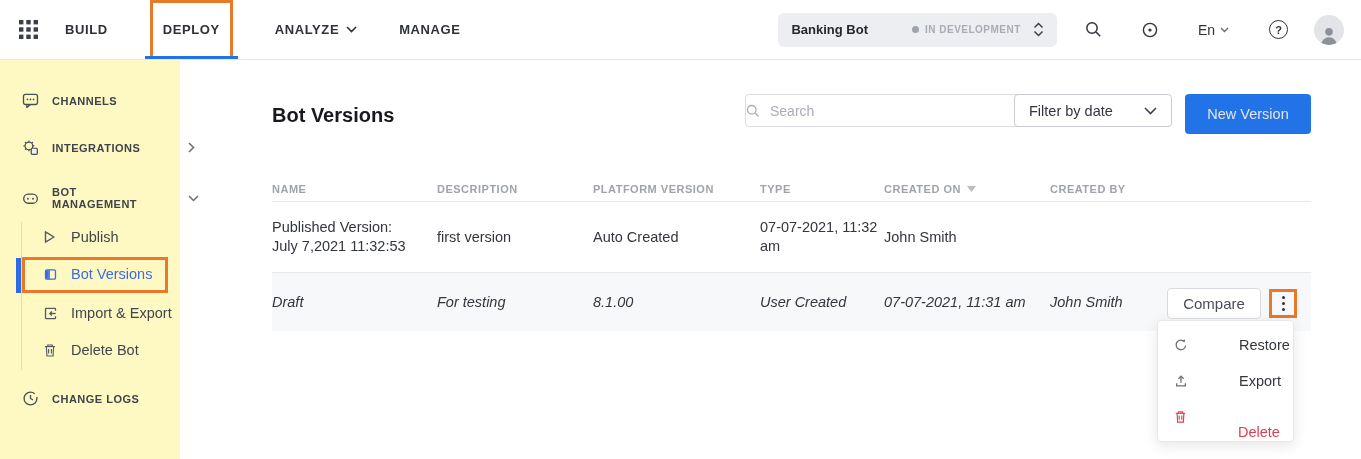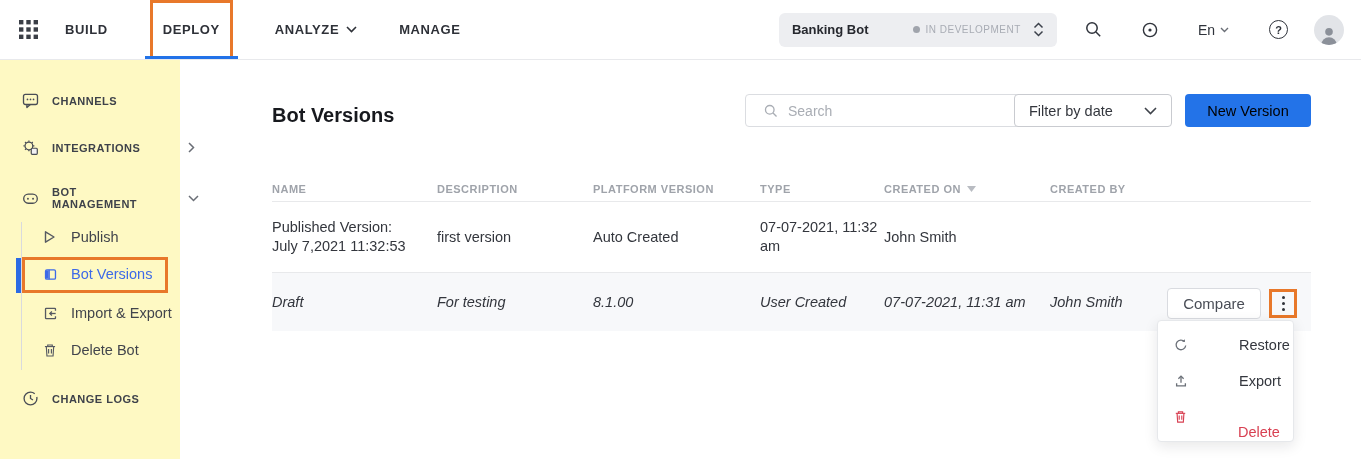--- a/index.html
+++ b/index.html
@@ -17,21 +17,21 @@
             font-size:13px;font-weight:700;letter-spacing:.6px;color:#2e3138;cursor:pointer;}
   .nav-item + .nav-item{margin-left:42px;}
   .nav-item .chev{margin-left:7px;}
   .nav-item.active .underline{position:absolute;left:-5px;right:-5px;bottom:0;height:3px;background:#2272e8;}
   .annot{border:3px solid #e8782a;}
   .nav-item.active .annot{padding:19px 10px;}
   .topbar-right{display:flex;align-items:center;height:100%;padding-right:17px;}
   .bot-pill{display:flex;align-items:center;background:#edeef1;border-radius:6px;height:34px;
             padding:0 13px;margin-right:28px;cursor:pointer;}
   .bot-pill .bot-name{font-size:13px;font-weight:700;color:#26282e;margin-right:44px;}
-  .bot-pill .bot-status{display:flex;align-items:center;font-size:10px;font-weight:400;
+  .bot-pill .bot-status{display:flex;align-items:center;font-size:10px;font-weight:700;
                         letter-spacing:.5px;color:#a8acb4;margin-right:12px;}
   .bot-pill .status-dot{width:7px;height:7px;border-radius:50%;background:#a0a4ac;margin-right:6px;}
   .icon-btn{display:flex;align-items:center;justify-content:center;cursor:pointer;color:#2f333b;}
   .tb-gap{width:40px;}
   .lang{display:flex;align-items:center;font-size:14px;color:#2f333b;cursor:pointer;}
   .lang .chev{margin-left:5px;}
   .help-circle{width:17px;height:17px;border:1.4px solid #2f333b;border-radius:50%;
                display:flex;align-items:center;justify-content:center;font-size:11px;font-weight:700;}
   .avatar{width:30px;height:30px;border-radius:50%;background:#e2e4e8;display:flex;
           align-items:flex-end;justify-content:center;overflow:hidden;cursor:pointer;}
@@ -49,29 +49,29 @@
   .sub-item.active .s-icon{color:#3d6ae8;}
   .side-vline{position:absolute;left:21px;top:163px;width:1px;height:148px;background:#d9dade;}
   .active-bar{position:absolute;left:16px;top:199px;width:5px;height:35px;background:#2b6be4;}
   .side-annot{position:absolute;left:22px;top:198px;width:146px;height:36px;border:3px solid #e8782a;
               box-sizing:border-box;pointer-events:none;}
 
   
   .main{position:absolute;top:59px;left:220px;right:0;bottom:0;background:#fff;}
   .page-title{position:absolute;left:52px;top:32px;font-size:20px;font-weight:700;color:#17191e;}
   .search-box{position:absolute;left:525px;top:35px;width:280px;height:33px;box-sizing:border-box;
-              border:1px solid #dbdde1;border-radius:4px;display:flex;align-items:center;padding:0 18px;background:#fff;}
+              border:1px solid #dbdde1;border-radius:4px;display:flex;align-items:center;padding:0 0;background:#fff;}
   .search-box input{border:none;outline:none;flex:1;font-size:14px;color:#33363d;margin-left:8px;
                     font-family:"Liberation Sans",sans-serif;background:transparent;}
   .search-box input::placeholder{color:#a9adb4;}
   .filter-btn{position:absolute;left:794px;top:35px;width:158px;height:33px;box-sizing:border-box;
               border:1px solid #c9cbd0;border-radius:4px;display:flex;align-items:center;
               justify-content:space-between;padding:0 14px;font-size:14.5px;color:#33363d;background:#fff;cursor:pointer;}
-  .primary-btn{position:absolute;left:965px;top:35px;width:126px;height:33px;border:none;border-radius:4px;
-               background:#2373e8;color:#000000;font-size:14.5px;font-family:"Liberation Sans",sans-serif;
+  .primary-btn{position:absolute;left:965px;top:35px;width:126px;height:40px;border:none;border-radius:4px;
+               background:#2373e8;color:#e5e5e5;font-size:14.5px;font-family:"Liberation Sans",sans-serif;
                display:flex;align-items:center;justify-content:center;cursor:pointer;}
 
   
   .tbl{position:absolute;left:52px;width:1039px;display:grid;
        grid-template-columns:165px 156px 167px 124px 166px 1fr;align-items:center;box-sizing:border-box;}
   .tbl-head{top:117px;height:26px;border-bottom:1px solid #e8e9eb;}
   .th{font-size:11px;font-weight:700;letter-spacing:.5px;color:#9fa3aa;display:flex;align-items:center;}
   .sort-caret{margin-left:6px;color:#b9bcc2;}
   .tbl-row1{top:143px;height:71px;border-bottom:1px solid #e8e9eb;}
   .tbl-row2{top:214px;height:58px;background:#f7f8fa;font-style:italic;}

